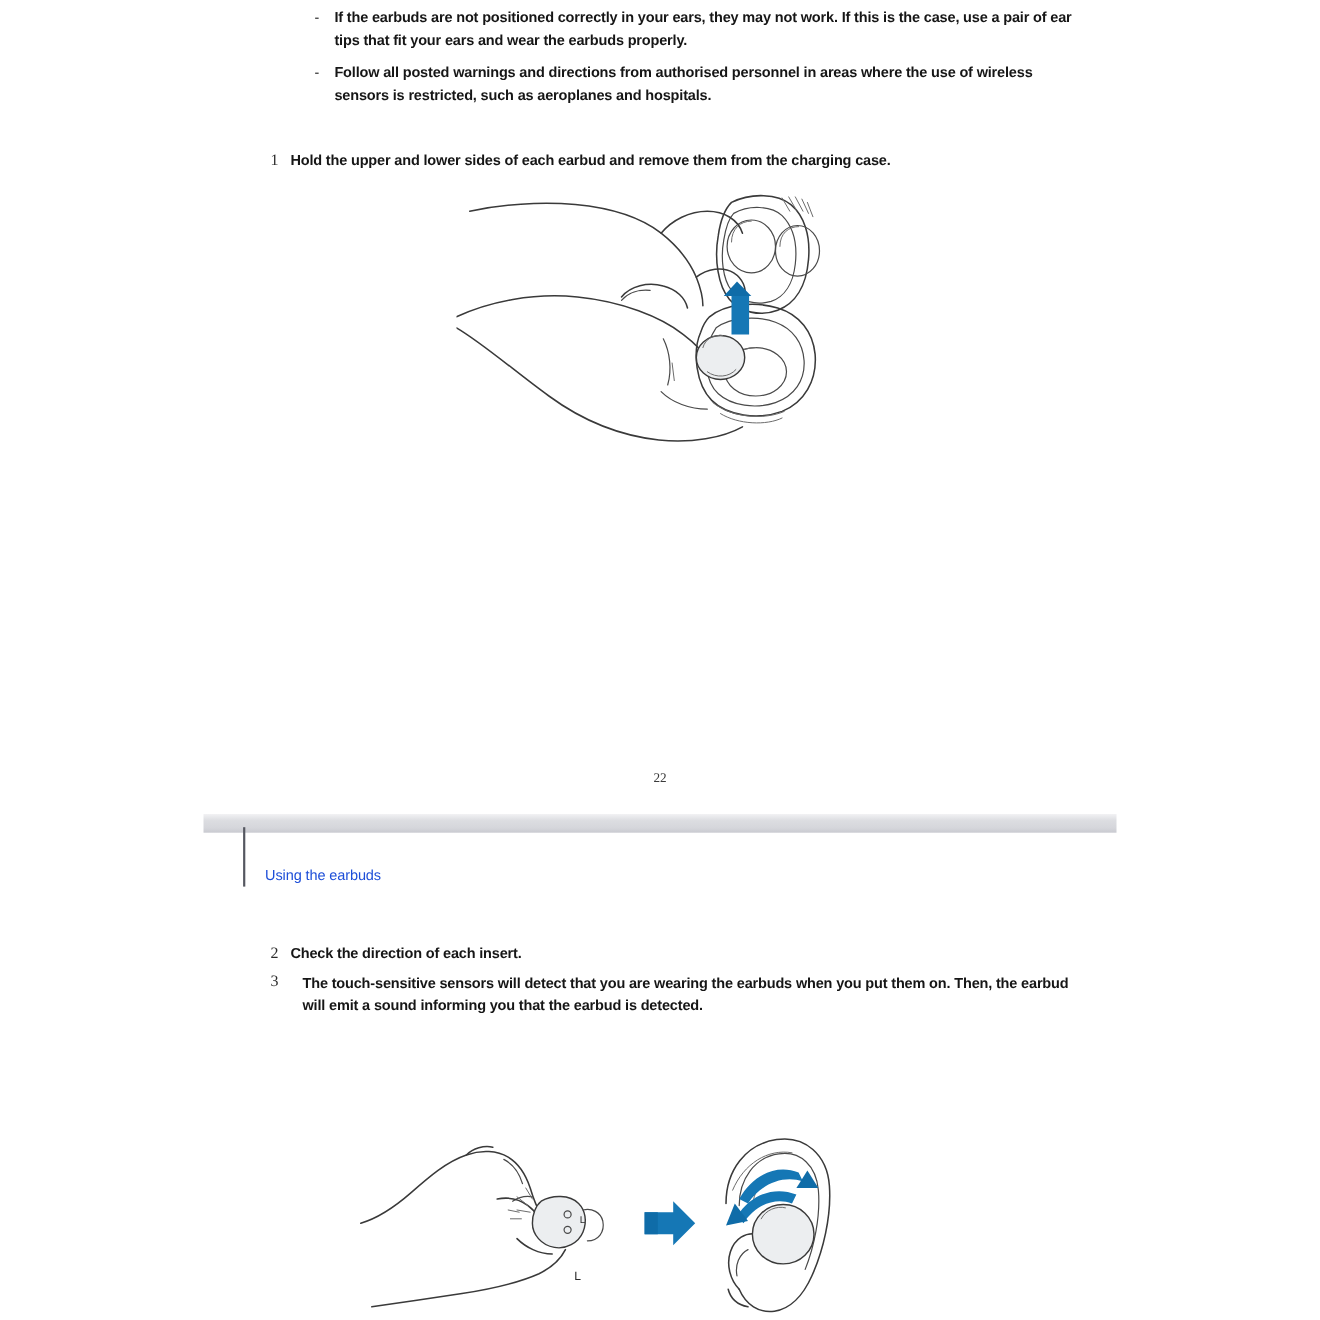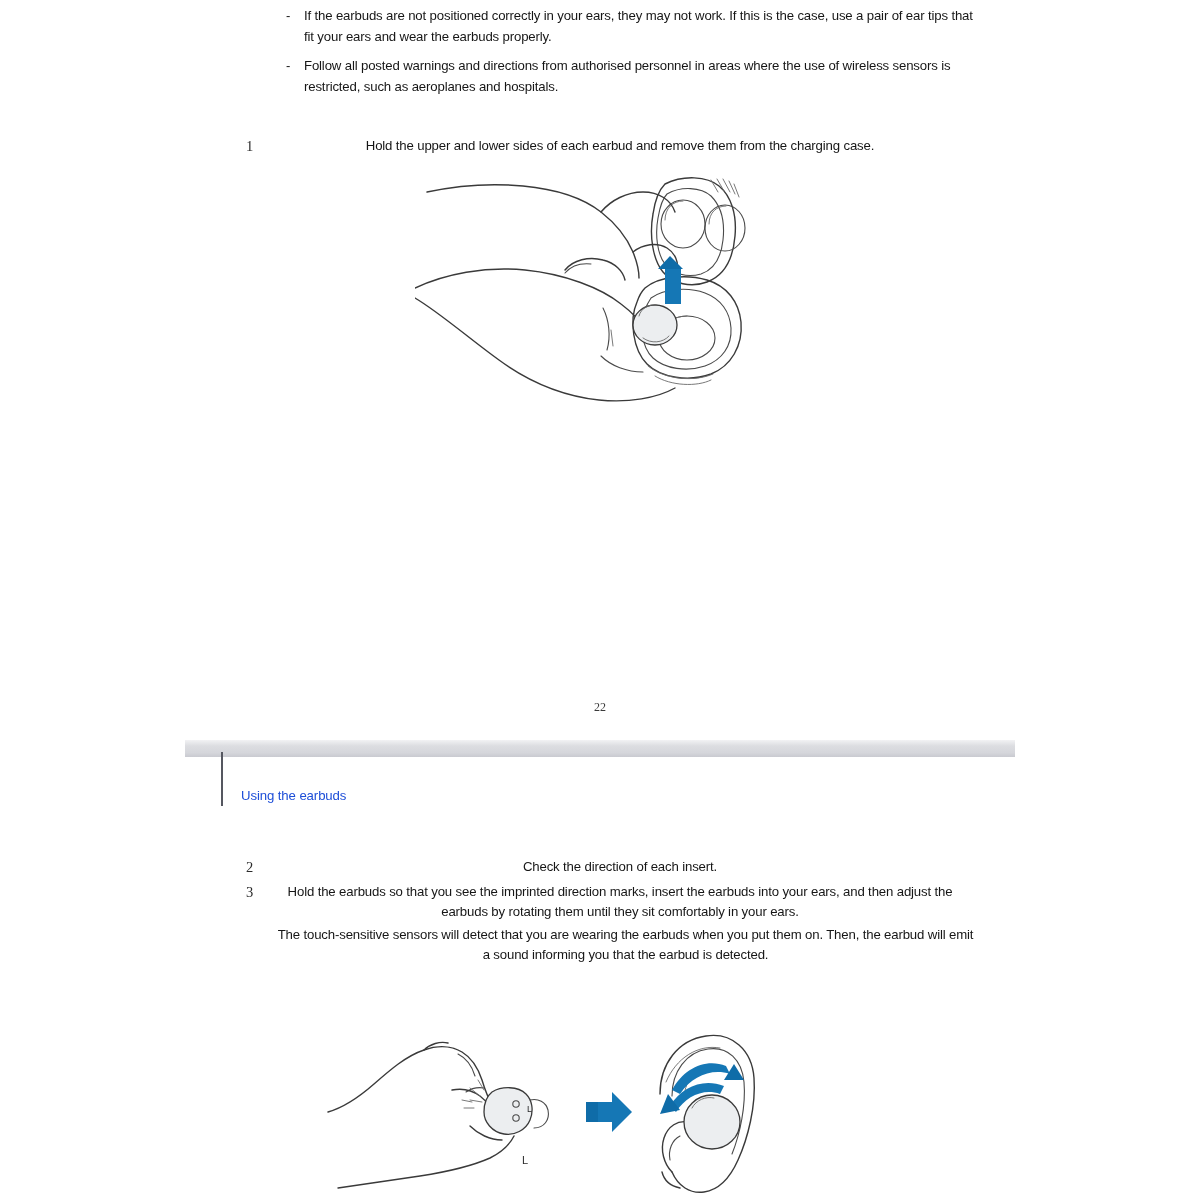--- a/index.html
+++ b/index.html
@@ -8,32 +8,32 @@
     background:#ffffff;
     font-family:"Liberation Sans", sans-serif;
     color:#1a1a1a;
     position:relative;
     overflow:hidden;
     -webkit-font-smoothing:antialiased;
   }
   .page{position:absolute;left:0;top:0;width:1200px;height:1200px;}
 
   
-  .txt{font-size:13.2px;line-height:20.5px;letter-spacing:-0.15px;color:#161616;}
+  .txt{font-size:13.2px;line-height:20.5px;letter-spacing:-0.15px;color:#161616;font-weight:bold;}
 
   
   .bullets{position:absolute;left:286px;top:6px;width:690px;}
   .bullet-row{display:flex;margin-bottom:9px;}
   .bullet-mark{width:18px;flex:0 0 18px;color:#161616;font-size:13px;line-height:20.5px;}
   .bullet-body{flex:1;}
 
   
   .step-row{display:flex;}
   .step-num{width:18px;flex:0 0 18px;font-size:14.5px;line-height:20.5px;color:#2b2b2b;font-family:"Liberation Serif", serif;}
-  .step-body{flex:1;text-align:center;}
+  .step-body{flex:1;}
 
   .steps-top{position:absolute;left:246px;top:136px;width:730px;}
 
   
   .pagenum{position:absolute;left:0;top:700px;width:1200px;text-align:center;
            font-size:12px;color:#3a3a3a;font-family:"Liberation Serif", serif;}
 
   
   .band{position:absolute;left:185px;top:740px;width:830px;height:17px;
         background:linear-gradient(180deg,#f2f2f4 0%,#dcdde1 35%,#d5d6db 75%,#c9cad0 100%);}
@@ -147,21 +147,20 @@
   <div class="steps-bottom">
 
     <div class="step-row">
       <div class="step-num">2</div>
       <div class="step-body txt">Check the direction of each insert.</div>
     </div>
 
     <div class="step-row">
       <div class="step-num">3</div>
       <div class="step-body">
-        <div class="txt">Hold the earbuds so that you see the imprinted direction marks, insert the earbuds into your ears, and then adjust the earbuds by rotating them until they sit comfortably in your ears.</div>
         <div class="txt cont">The touch-sensitive sensors will detect that you are wearing the earbuds when you put them on. Then, the earbud will emit a sound informing you that the earbud is detected.</div>
       </div>
     </div>
 
   </div>
 
   <div class="illus2">
     <svg viewBox="0 0 440 172" xmlns="http://www.w3.org/2000/svg">
 
       <g>

